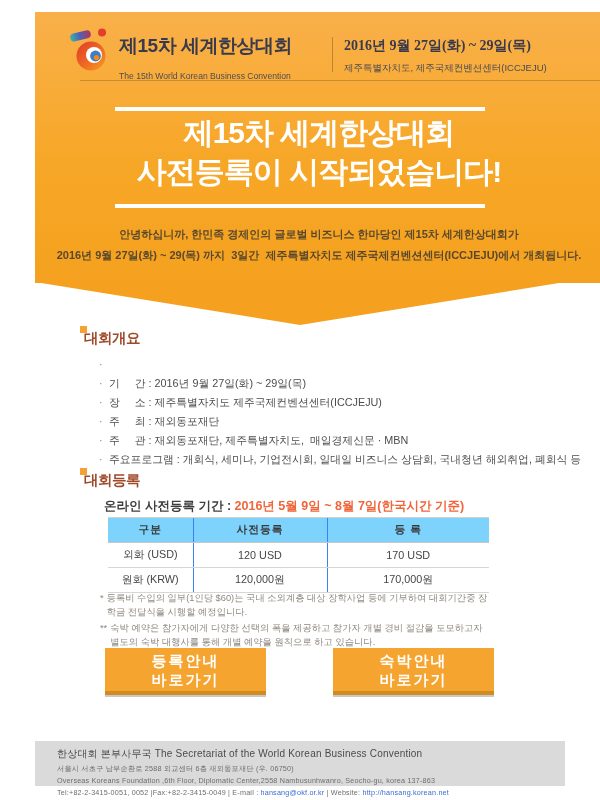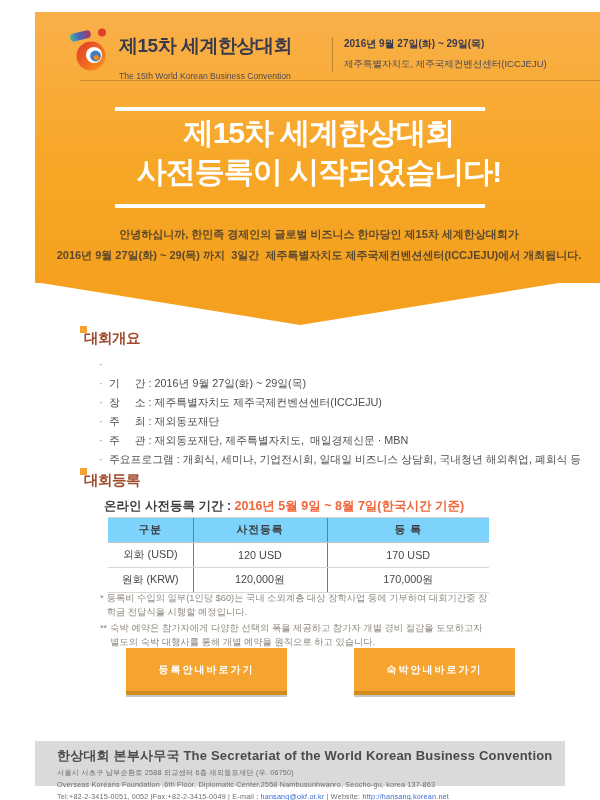--- a/index.html
+++ b/index.html
@@ -26,21 +26,21 @@
     position:absolute;left:35px;top:282px;width:530px;height:43px;
     background:#f5a11f;
     clip-path:polygon(0 0,100% 0,50% 100%);
   }
   .logo{position:absolute;left:34px;top:13px;}
   .h-title{position:absolute;left:84px;top:21px;}
   .h-title-main{font-size:19px;font-weight:bold;color:#3a3a4d;letter-spacing:-0.5px;white-space:nowrap;}
   .h-title-sub{font-size:8.6px;color:#4c4c57;margin-top:12px;white-space:nowrap;}
   .h-divider{position:absolute;left:297px;top:25px;width:1px;height:35px;background:rgba(125,80,30,.45);}
   .h-date{position:absolute;left:309px;top:25px;}
-  .h-date-main{font-size:10px;font-weight:bold;color:#3a3a4d;white-space:nowrap;}
+  .h-date-main{font-size:14px;font-weight:bold;color:#3a3a4d;white-space:nowrap;font-family:Liberation Serif, serif;}
   .h-date-sub{font-size:9.5px;color:#4a4a55;margin-top:7px;white-space:nowrap;}
   .h-underline{position:absolute;left:45px;right:3px;top:68px;height:1px;background:rgba(120,75,25,.35);}
 
   .wline{position:absolute;left:80px;width:370px;height:4px;background:#fff;}
   .wline1{top:95px;}
   .wline2{top:192px;}
   .b-title{position:absolute;left:0;width:100%;margin:0;text-align:center;
            font-size:30px;font-weight:bold;color:#fff;letter-spacing:-1px;white-space:nowrap;}
   .b-title1{top:101px;}
   .b-title2{top:140px;}
@@ -75,33 +75,33 @@
   .notes{position:absolute;left:100px;top:592px;width:394px;}
   .note{display:flex;font-size:9.3px;color:#8e887f;line-height:13.5px;margin-bottom:3px;}
   .note .marker{flex:none;margin-right:3px;}
   .note .ntext{flex:1;}
 
   
   .btn{
     position:absolute;top:648px;width:161px;height:43px;
     background:var(--button-orange);border-bottom:4px solid var(--button-orange-dark);
     box-shadow:0 2px 0 #c9c9c9;
-    color:#fff;font-weight:bold;font-size:10px;letter-spacing:2px;
-    display:flex;align-items:center;justify-content:center;
-    line-height:19px;text-decoration:none;cursor:pointer;margin-left:21px;
+    color:#fff;font-weight:bold;font-size:15px;letter-spacing:2px;
+    display:flex;flex-direction:column;align-items:center;justify-content:center;
+    line-height:19px;text-decoration:none;cursor:pointer;
   }
   .btn1{left:105px;}
   .btn2{left:333px;}
 
   
   footer{
     position:absolute;left:35px;top:741px;width:530px;height:45px;
     background:var(--footer-bg);box-sizing:border-box;padding:6px 10px 0 22px;
   }
-  .f-title{font-size:13px;font-weight:bold;color:#4b4b4b;letter-spacing:.2px;}
+  .f-title{font-size:10px;font-weight:normal;color:#4b4b4b;letter-spacing:.2px;}
   .f-line{font-size:7.2px;color:#6d6d6d;margin-top:2.5px;letter-spacing:.2px;}
   .f-line:first-of-type{margin-top:4px;}
   .f-link{color:var(--link-blue);text-decoration:none;}
 </style>
 </head>
 <body>
 
 <div id="page">
 
   <div class="hero">

